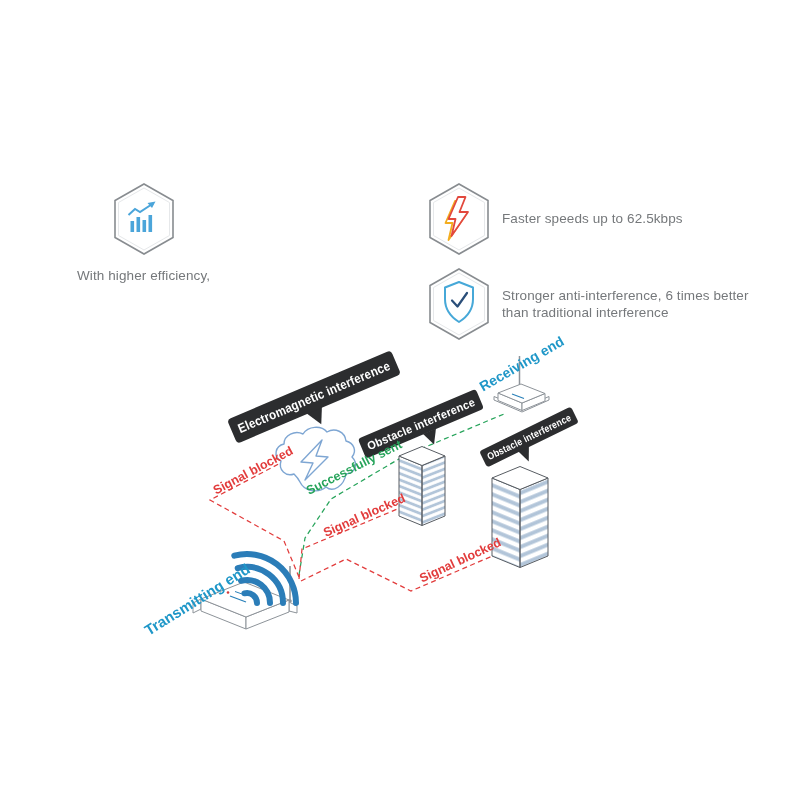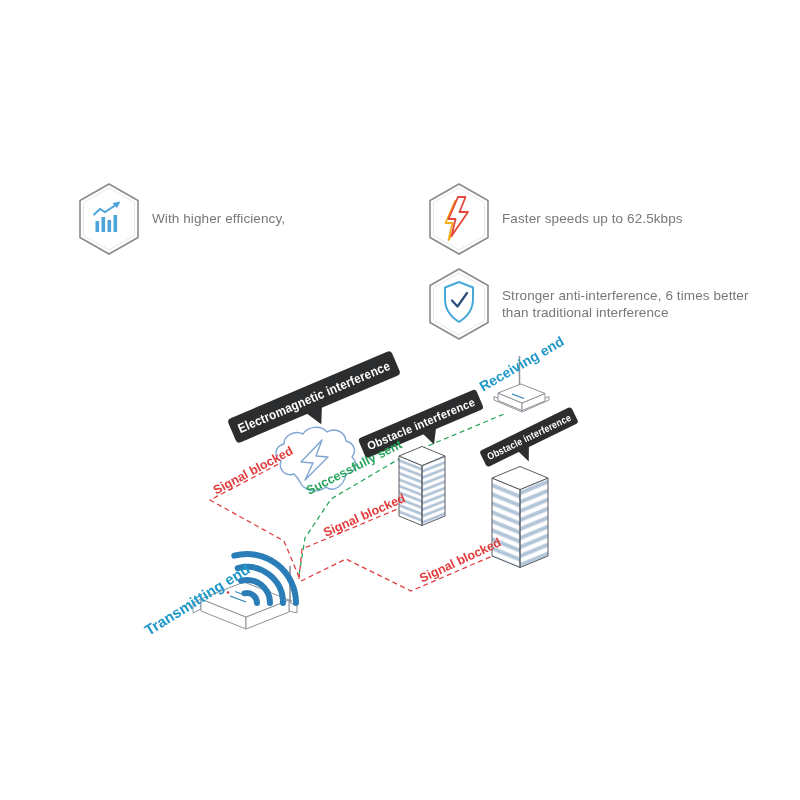--- a/index.html
+++ b/index.html
@@ -22,21 +22,21 @@
   .lbl-green{fill:#27a45b;font-weight:bold;font-size:12.5px;}
   .lbl-blue{fill:#1f97c8;font-weight:bold;}
   .wifi{fill:none;stroke:#2b7db8;stroke-width:6;stroke-linecap:round;}
   svg text{font-family:"Liberation Sans",sans-serif;}
 </style>
 </head>
 <body>
 
 <div class="canvas">
 
-  <div class="feature-card" style="left:77px;top:182px;">
+  <div class="feature-card" style="left:77px;top:182px;flex-direction:column;">
     <svg class="hex" width="64" height="74" viewBox="0 0 64 74">
       <polygon points="32,2 61,18.5 61,55.5 32,72 3,55.5 3,18.5" fill="#fff" stroke="#888c90" stroke-width="1.6"></polygon>
       <polygon points="32,6 57.5,20.5 57.5,53.5 32,68 6.5,53.5 6.5,20.5" fill="none" stroke="#e6e8ea" stroke-width="1"></polygon>
       <g>
         <rect x="18.5" y="39" width="3.6" height="11" fill="#4ba5da"></rect>
         <rect x="24.5" y="35" width="3.6" height="15" fill="#4ba5da"></rect>
         <rect x="30.5" y="38" width="3.6" height="12" fill="#4ba5da"></rect>
         <rect x="36.5" y="33" width="3.6" height="17" fill="#4ba5da"></rect>
         <polyline points="16.5,33 23,27 28,30 41,21.5" fill="none" stroke="#4ba5da" stroke-width="2"></polyline>
         <polygon points="43.5,19.5 35.5,21 40,26" fill="#4ba5da"></polygon>

